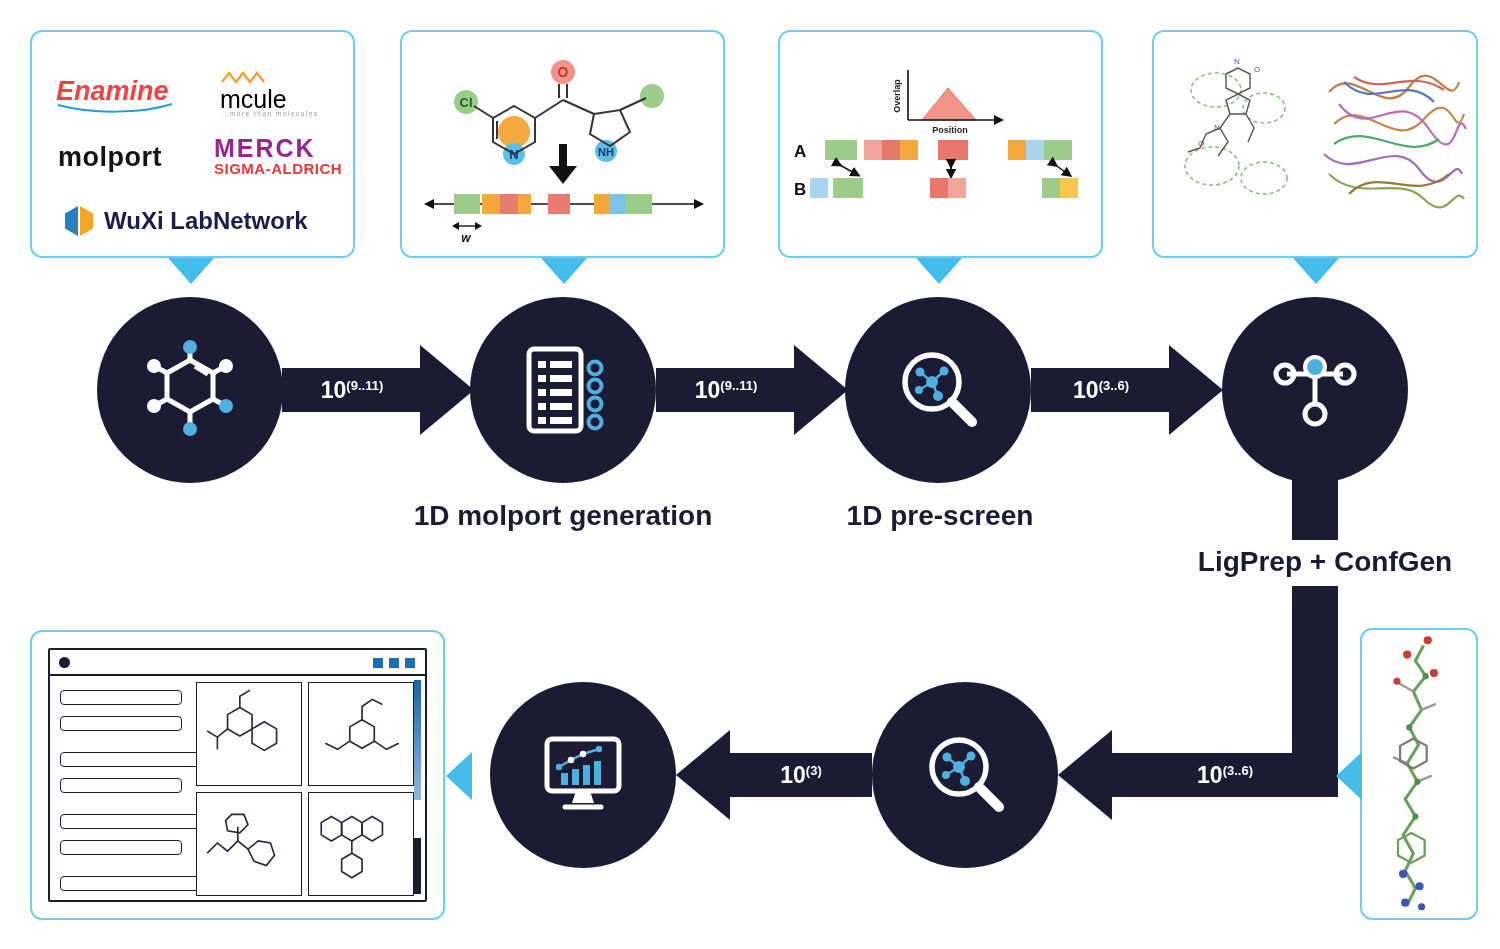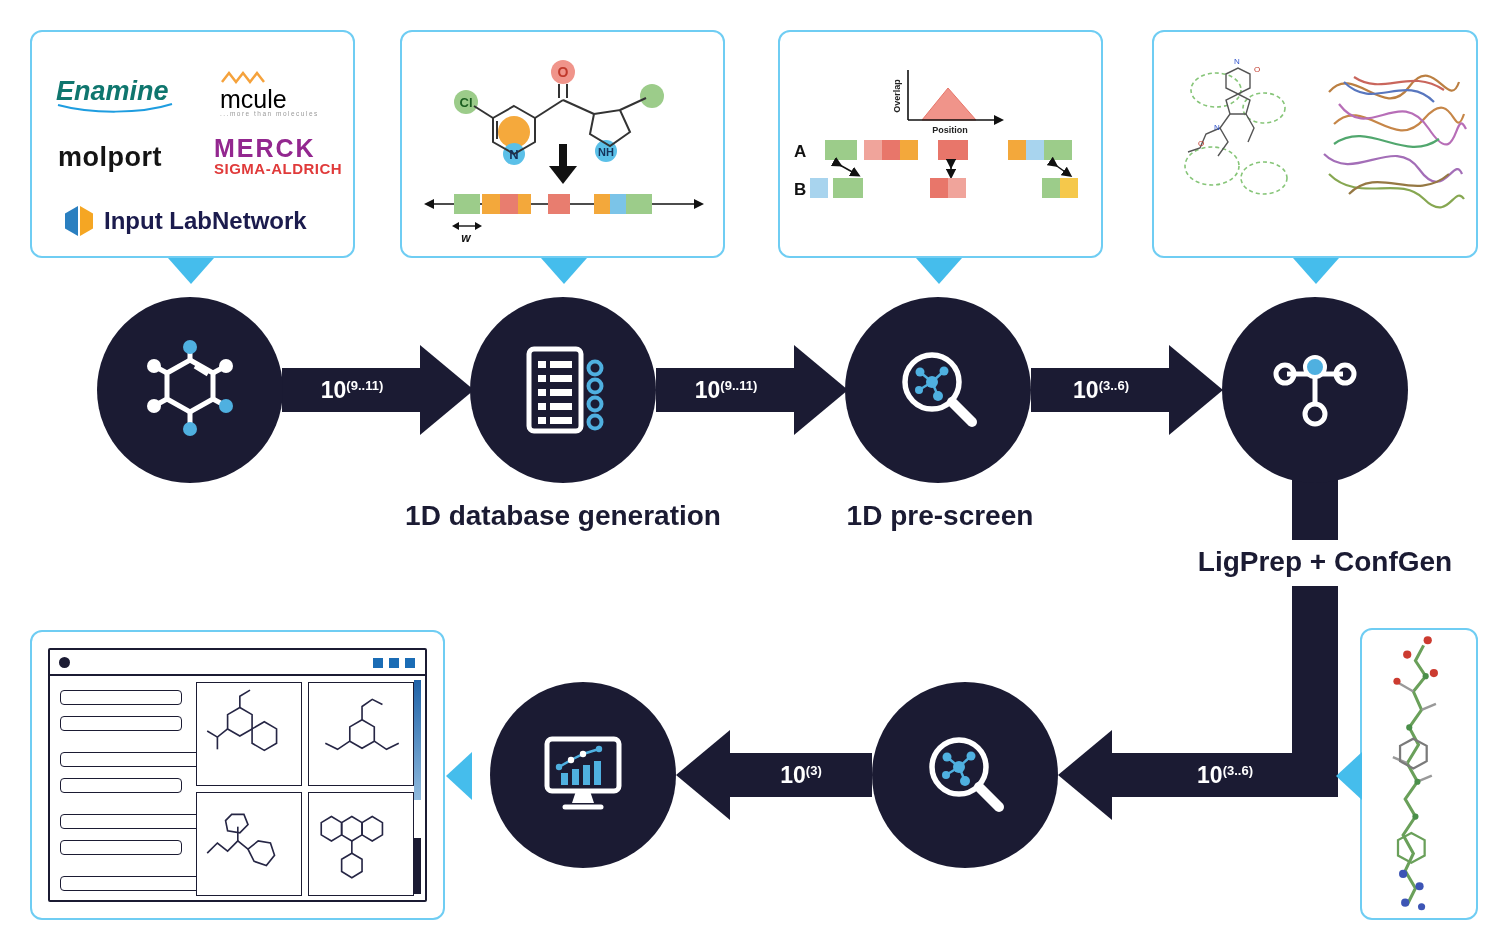--- a/index.html
+++ b/index.html
@@ -29,21 +29,21 @@
     border-top:45px solid transparent; border-bottom:45px solid transparent;
     border-right:54px solid #1b1b33; }
   .arrow-label { position:absolute; height:32px; line-height:44px; color:#fff;
     font-size:23px; font-weight:bold; text-align:center; z-index:5; }
   .arrow-label .sup { font-size:13px; position:relative; top:-8px; }
   .node-label { position:absolute; color:#1b1b33; font-size:28px; font-weight:bold;
     text-align:center; }
 
   
   .logo { position:absolute; }
-  .enamine-text { font-style:italic; font-weight:bold; font-size:27px; color:#0f766e;margin-top:35px; }
+  .enamine-text { font-style:italic; font-weight:bold; font-size:27px; color:#ef4444;margin-top:35px; }
   .mcule-text { font-weight:normal; font-size:25px; color:#000000; line-height:22px; }
   .mcule-tagline { font-size:6.5px; color:#9a9a9a; letter-spacing:1.5px; }
   .molport-text { font-weight:bold; font-size:27px; color:#141414; letter-spacing:0.5px; }
   .merck-text { font-weight:700; font-size:25px; color:#93278f; letter-spacing:2px; line-height:24px; }
   .sigma-text { font-weight:bold; font-size:15px; color:#e03a3a; letter-spacing:0.5px; }
   .wuxi-wrap { display:flex; align-items:center; gap:8px; }
   .wuxi-text { font-weight:bold; font-size:24px; color:#1b1b4d; }
 
   
   .window { position:absolute; left:16px; top:16px; right:16px; bottom:16px;
@@ -84,21 +84,21 @@
     </div>
     <div class="logo" style="left:182px;top:104px">
       <div class="merck-text">MERCK</div>
       <div class="sigma-text">SIGMA-ALDRICH</div>
     </div>
     <div class="logo wuxi-wrap" style="left:30px;top:172px">
       <svg width="34" height="34">
         <polygon points="16,2 3,9.5 3,24.5 16,32 16,17" fill="#2a7fc0"></polygon>
         <polygon points="18,2 31,9.5 31,24.5 18,32 18,17" fill="#f5a623"></polygon>
       </svg>
-      <span class="wuxi-text">Input LabNetwork</span>
+      <span class="wuxi-text">WuXi LabNetwork</span>
     </div>
   </div>
 
   <div class="callout" style="left:400px;top:30px;width:325px;height:228px">
     <svg width="320" height="223" viewBox="0 0 320 223">
 
       <circle cx="161" cy="40" r="12" fill="#f0948a"></circle>
       <circle cx="64" cy="70" r="12" fill="#9ccc8a"></circle>
       <circle cx="112" cy="100" r="16" fill="#f5a93c"></circle>
       <circle cx="112" cy="122" r="11" fill="#5bc0e8"></circle>
@@ -367,21 +367,21 @@
         <rect x="63" y="38" width="7" height="24"></rect>
       </g>
       <polyline points="28,44 40,37 52,31 68,26" stroke="#4fb0e0" stroke-width="2.5" fill="none"></polyline>
       <circle cx="28" cy="44" r="3.2" fill="#4fb0e0"></circle>
       <circle cx="40" cy="37" r="3.2" fill="#fff"></circle>
       <circle cx="52" cy="31" r="3.2" fill="#fff"></circle>
       <circle cx="68" cy="26" r="3.2" fill="#4fb0e0"></circle>
     </svg>
   </div>
 
-  <div class="node-label" style="left:368px;top:500px;width:390px">1D database generation</div>
+  <div class="node-label" style="left:368px;top:500px;width:390px">1D molport generation</div>
   <div class="node-label" style="left:790px;top:500px;width:300px">1D pre-screen</div>
   <div class="node-label" style="left:1160px;top:546px;width:330px">LigPrep + ConfGen</div>
 
   <div class="callout" style="left:30px;top:630px;width:415px;height:290px">
     <div class="window">
       <div class="titlebar">
         <div class="t-dot"></div>
         <div class="t-sq" style="right:42px"></div>
         <div class="t-sq" style="right:26px"></div>
         <div class="t-sq" style="right:10px"></div>

